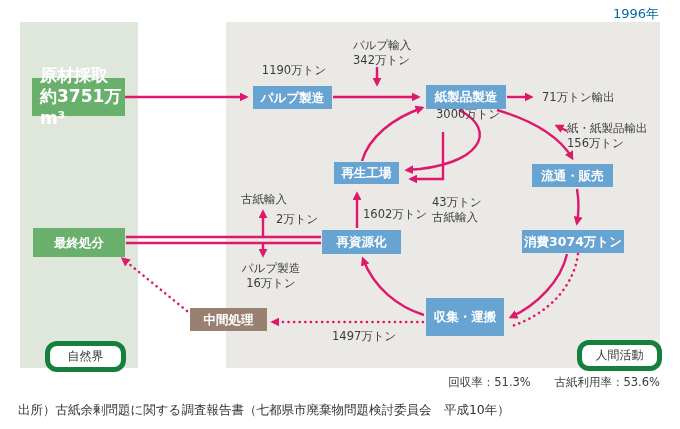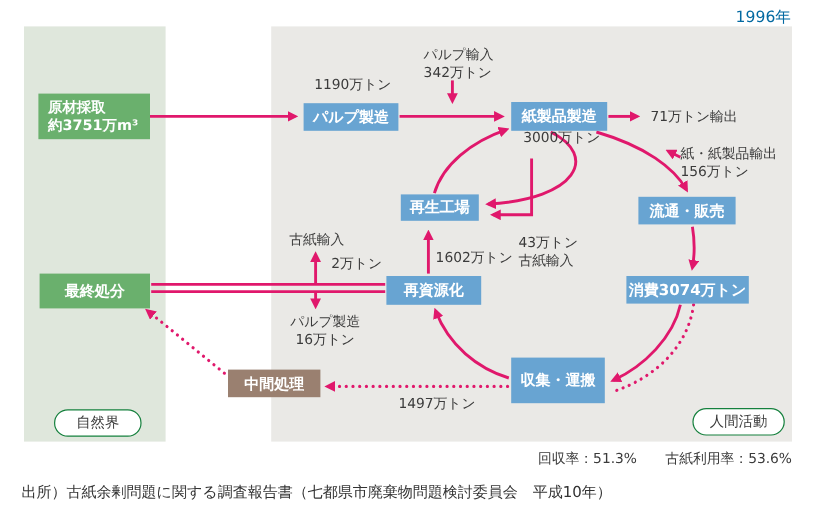--- a/index.html
+++ b/index.html
@@ -7,23 +7,23 @@
          font-family:"DejaVu Sans","Liberation Sans",sans-serif;overflow:hidden;}
   .panel{position:absolute;top:22px;height:346px;}
   #panel-natural{left:20px;width:118px;background:#dfe7dc;}
   #panel-human{left:226px;width:434px;background:#eae9e6;}
   svg.flows{position:absolute;left:0;top:0;width:680px;height:429px;pointer-events:none;}
   .node{position:absolute;display:flex;align-items:center;justify-content:center;
         color:#fff;font-weight:bold;font-size:12.5px;line-height:1.25;box-sizing:border-box;}
   .blue{background:#68a4d2;}
   .green{background:#6ab06d;}
   .brown{background:#9a8070;}
-  .green.multi{flex-direction:column;align-items:flex-start;justify-content:center;padding-left:8px;font-size:12px;}
+  .green.multi{flex-direction:column;align-items:flex-start;justify-content:center;padding-left:8px;font-size:17px;}
   .pill{position:absolute;display:flex;align-items:center;justify-content:center;
-        background:#ffffff;border:1px solid #15803d;border-radius:12px;
+        background:#ffffff;border:5px solid #15803d;border-radius:12px;
         color:#3b3b3b;font-size:12px;}
   .lbl{position:absolute;color:#3b3b3b;font-size:11.5px;line-height:1.3;white-space:nowrap;}
   .lbl.center{text-align:center;}
   #year{position:absolute;left:613px;top:5px;font-size:13px;color:#0369a1;}
   #rates{position:absolute;top:375px;left:0;width:660px;text-align:right;font-size:11.5px;color:#3b3b3b;}
   #rates span{margin-left:20px;}
   #source{position:absolute;left:18px;top:402px;font-size:12.5px;color:#333;}
 </style>
 </head>
 <body>

